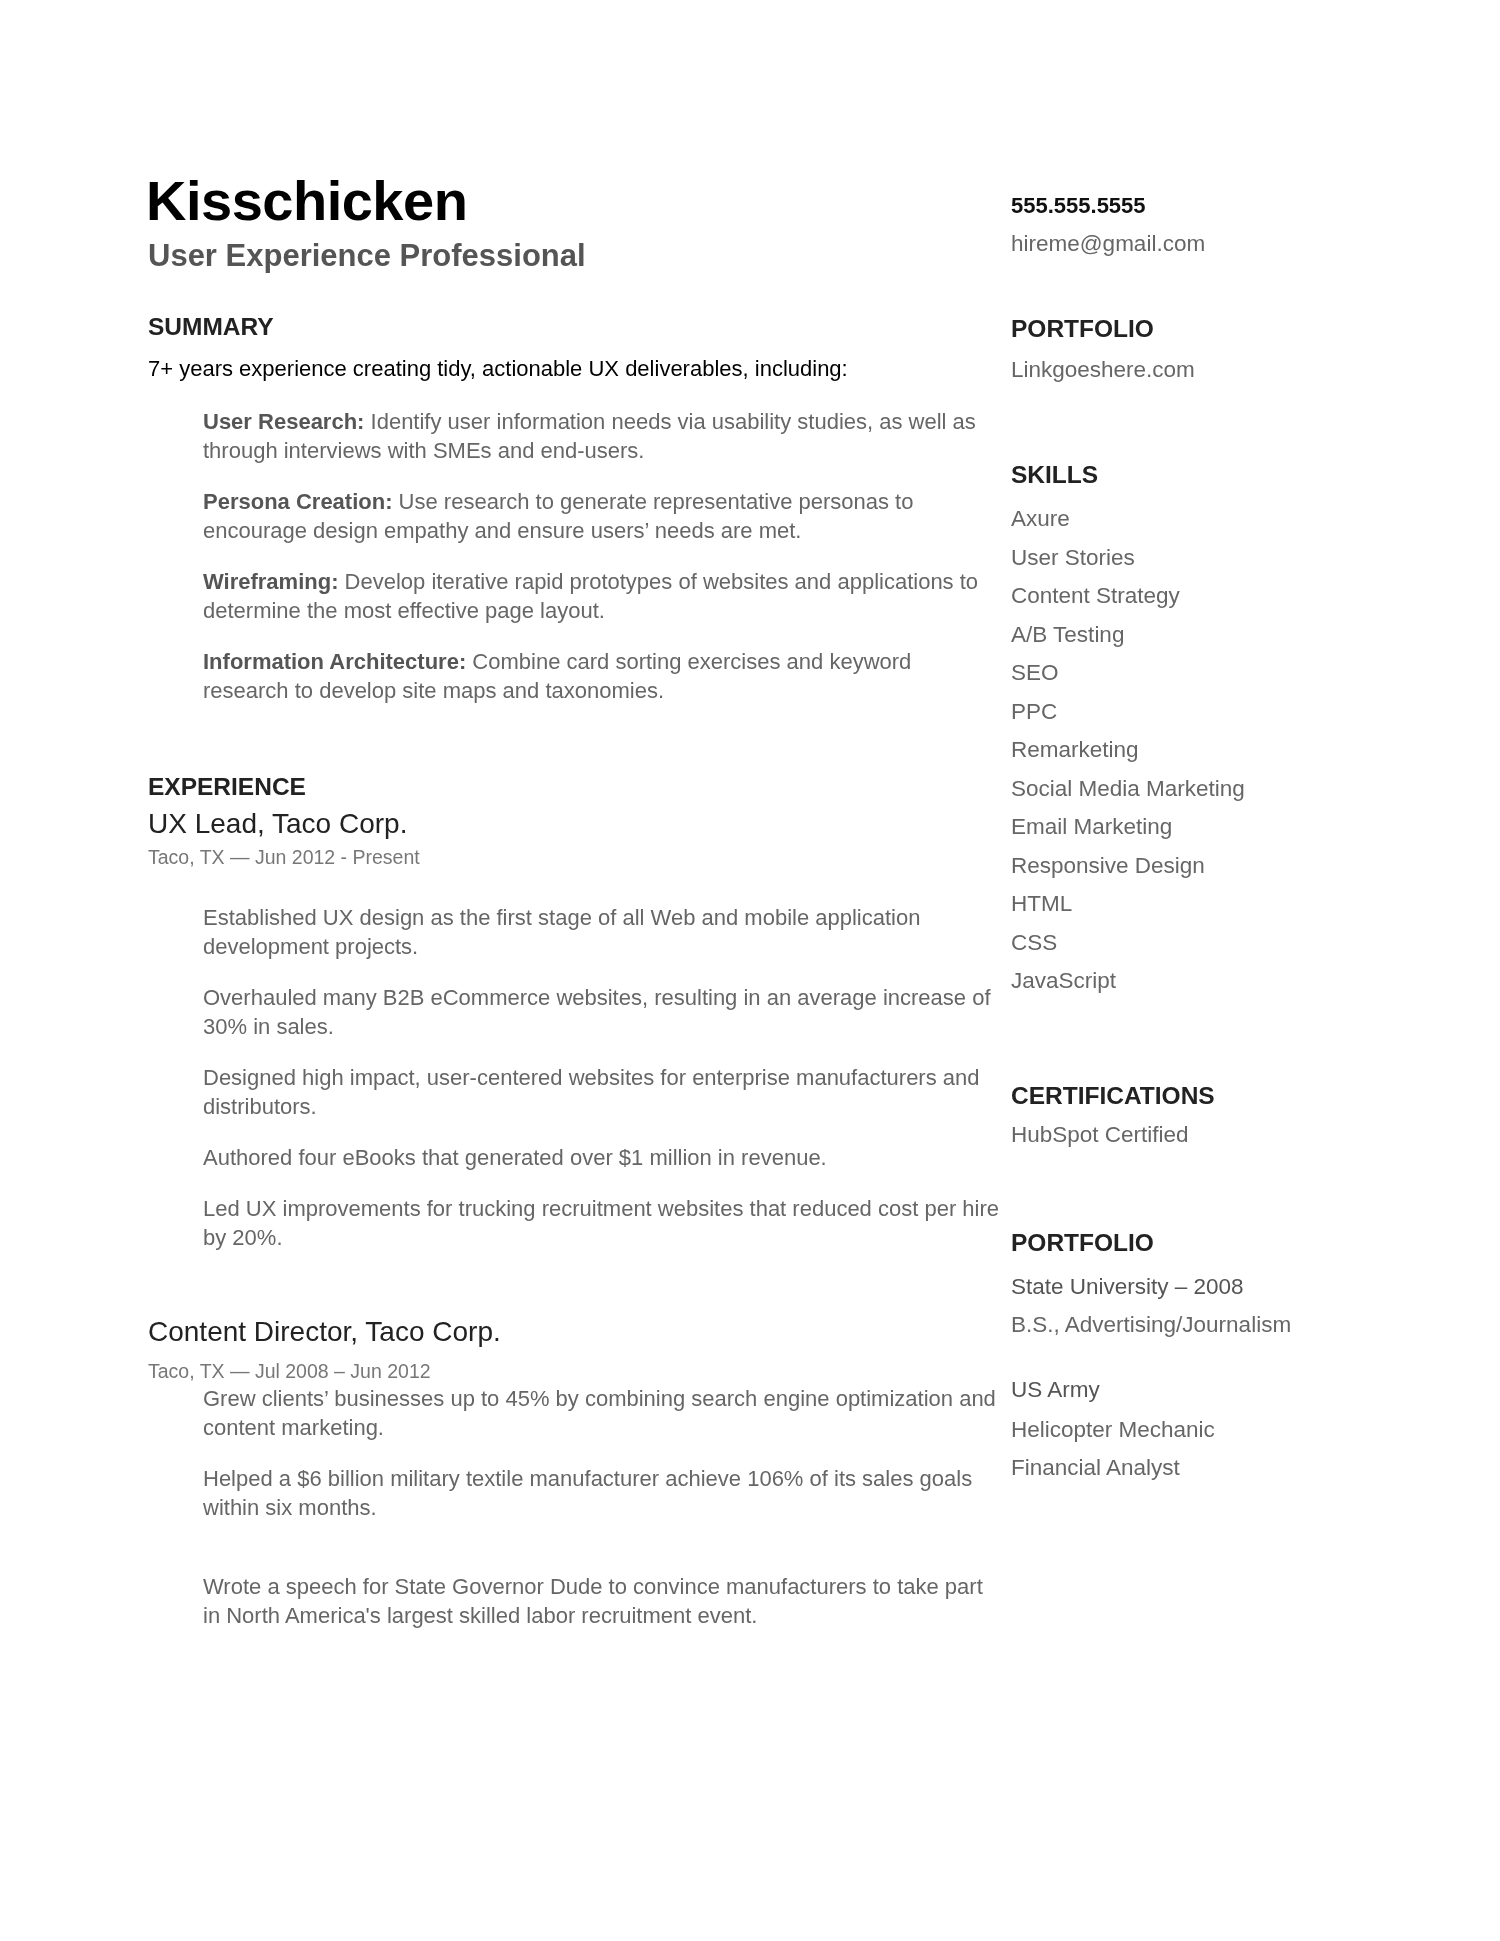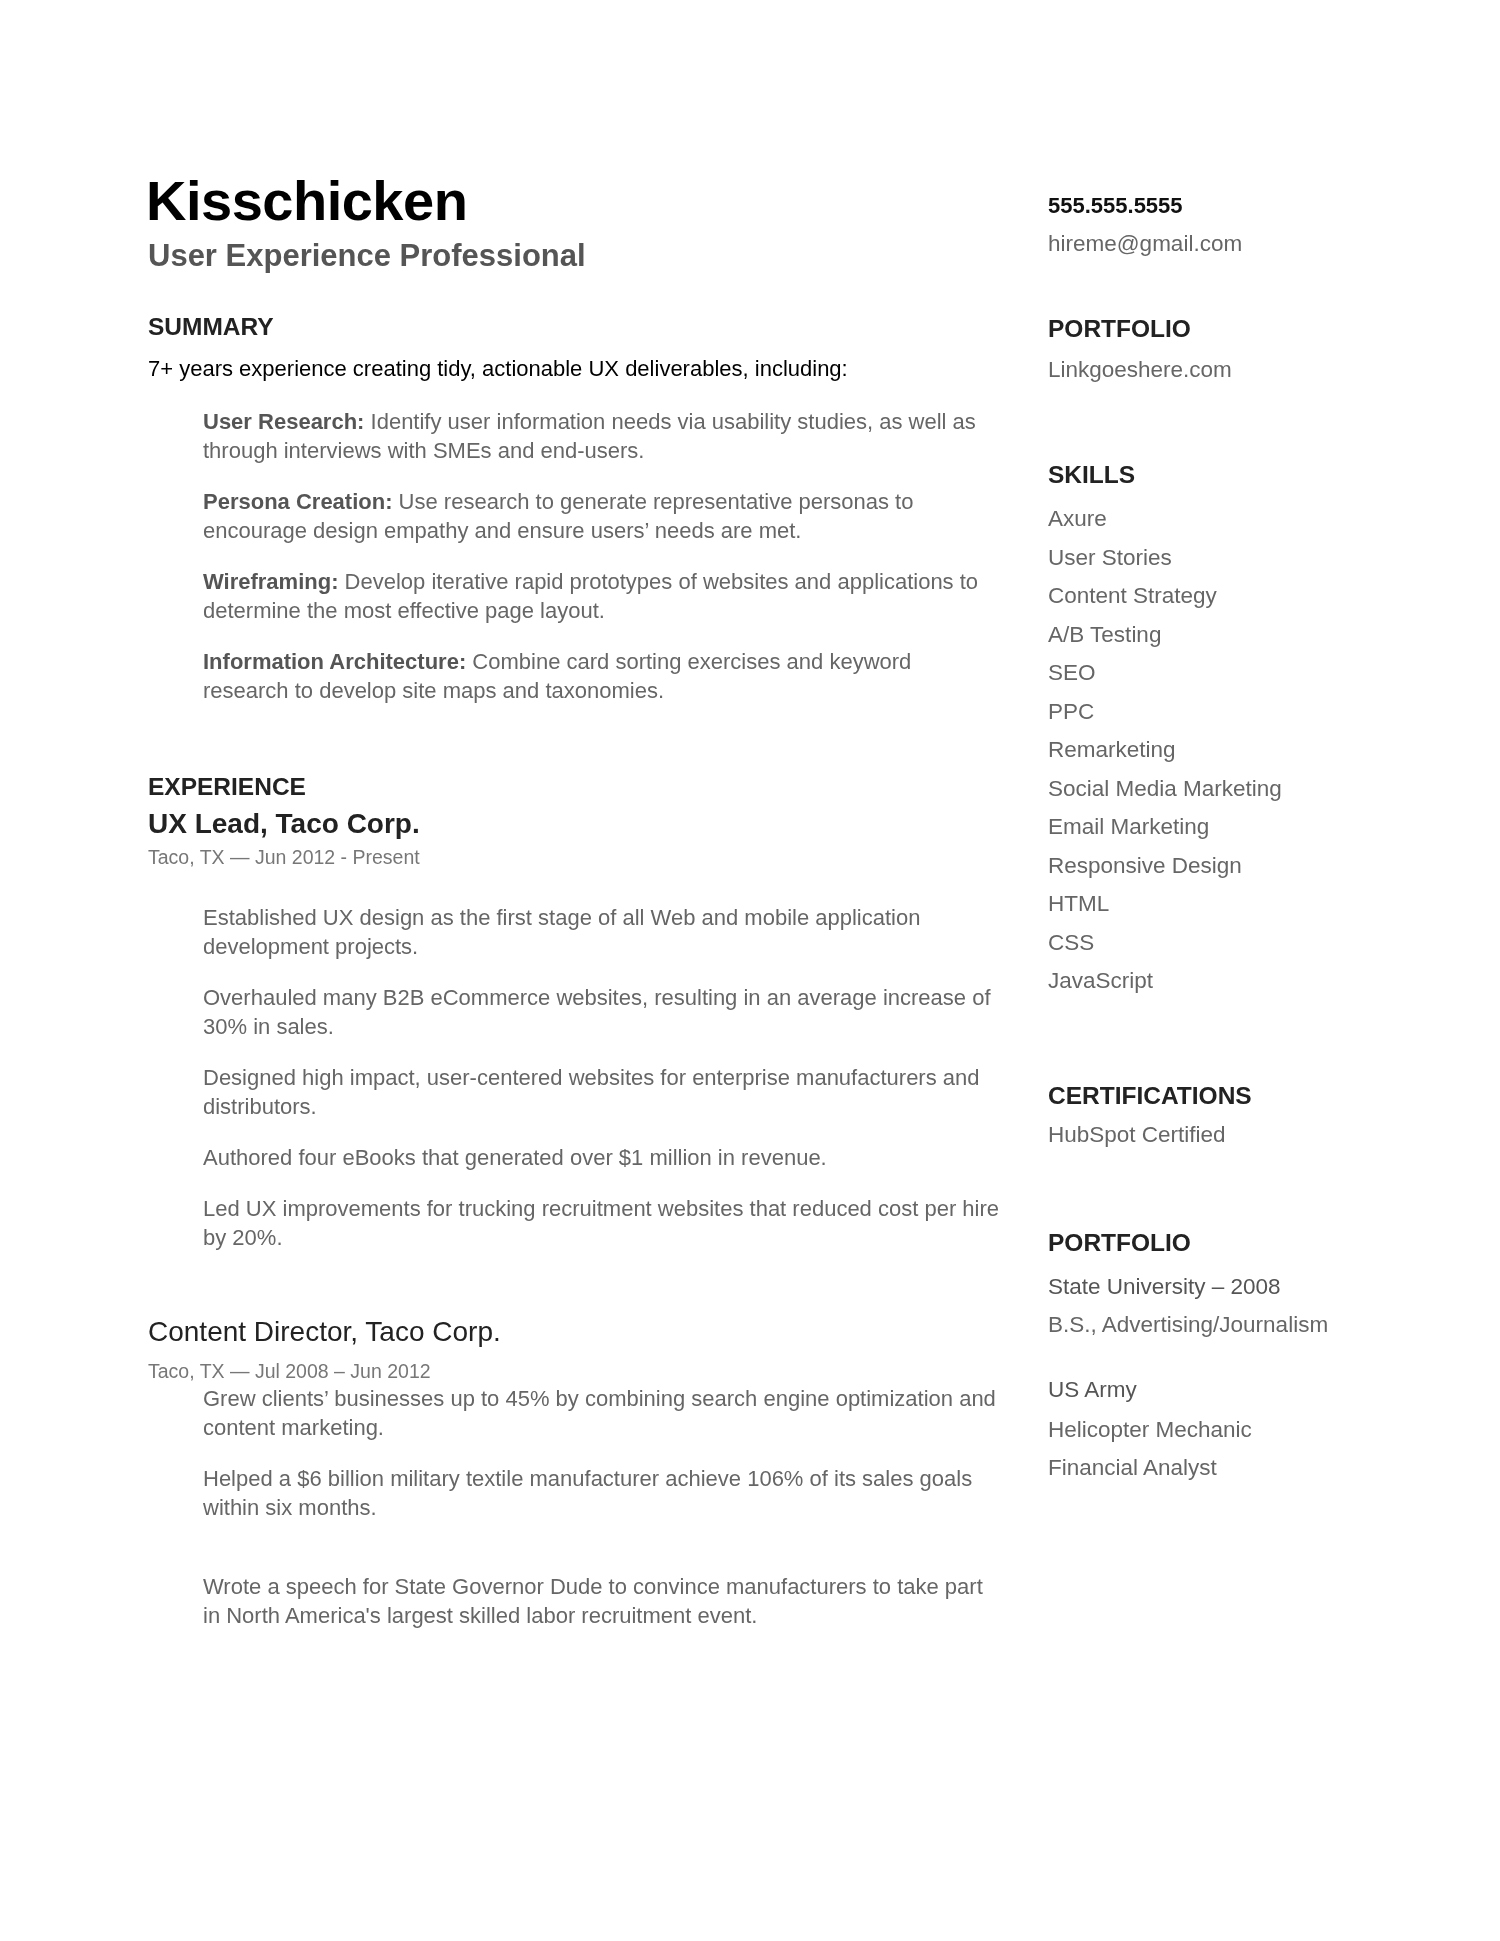--- a/index.html
+++ b/index.html
@@ -7,42 +7,42 @@
          font-family: "Liberation Sans", "DejaVu Sans", sans-serif; }
   .abs { position: absolute; line-height: 1; white-space: nowrap; margin: 0; }
   .name { font-size: 56px; font-weight: 700; color: #000000; letter-spacing: -0.5px; }
   .subtitle { font-size: 31px; font-weight: 700; color: #555; }
   .h { font-size: 24.5px; font-weight: 700; color: #222; }
   .intro { font-size: 22px; color: #000000; }
   .para { position: absolute; left: 203px; width: 800px; font-size: 22px; color: #666; line-height: 29px; white-space: normal; margin: 0; }
   .para b { color: #555; font-weight: 700; }
   .job { font-size: 28px; color: #222; }
   .meta { font-size: 19.5px; color: #777; }
-  .right { left: 1048px; text-align: right; }
+  .right { left: 1011px; text-align: right; }
   .phone { font-size: 22px; font-weight: 700; color: #111; }
   .rt { font-size: 22.5px; color: #666; }
   .rb { font-size: 22.5px; font-weight: 400; color: #555; }
 </style>
 </head>
 <body>
 
 <h1 class="abs name" style="left:146px; top:173px;">Kisschicken</h1>
 <div class="abs subtitle" style="left:148px; top:240px;">User Experience Professional</div>
 
 <h2 class="abs h" style="left:148px; top:315px;">SUMMARY</h2>
 <div class="abs intro" style="left:148px; top:358px;">7+ years experience creating tidy, actionable UX deliverables, including:</div>
 
 <p class="para" style="top:407px;"><b>User Research:</b><span> Identify user information needs via usability studies, as well as through interviews with SMEs and end-users.</span></p>
 <p class="para" style="top:487px;"><b>Persona Creation:</b><span> Use research to generate representative personas to encourage design empathy and ensure users’ needs are met.</span></p>
 <p class="para" style="top:567px;"><b>Wireframing:</b><span> Develop iterative rapid prototypes of websites and applications to determine the most effective page layout.</span></p>
 <p class="para" style="top:647px;"><b>Information Architecture:</b><span> Combine card sorting exercises and keyword research to develop site maps and taxonomies.</span></p>
 
 <h2 class="abs h" style="left:148px; top:775px;">EXPERIENCE</h2>
 
-<div class="abs job" style="left:148px; top:810px;font-weight:bold;">UX Lead, Taco Corp.</div>
+<div class="abs job" style="left:148px; top:810px;">UX Lead, Taco Corp.</div>
 <div class="abs meta" style="left:148px; top:848px;">Taco, TX — Jun 2012 - Present</div>
 
 <p class="para" style="top:903px;">Established UX design as the first stage of all Web and mobile application development projects.</p>
 <p class="para" style="top:983px;">Overhauled many B2B eCommerce websites, resulting in an average increase of 30% in sales.</p>
 <p class="para" style="top:1063px;">Designed high impact, user-centered websites for enterprise manufacturers and distributors.</p>
 <p class="para" style="top:1143px;">Authored four eBooks that generated over $1 million in revenue.</p>
 <p class="para" style="top:1194px;">Led UX improvements for trucking recruitment websites that reduced cost per hire by 20%.</p>
 
 <div class="abs job" style="left:148px; top:1318px;">Content Director, Taco Corp.</div>
 <div class="abs meta" style="left:148px; top:1362px;">Taco, TX — Jul 2008 – Jun 2012</div>

